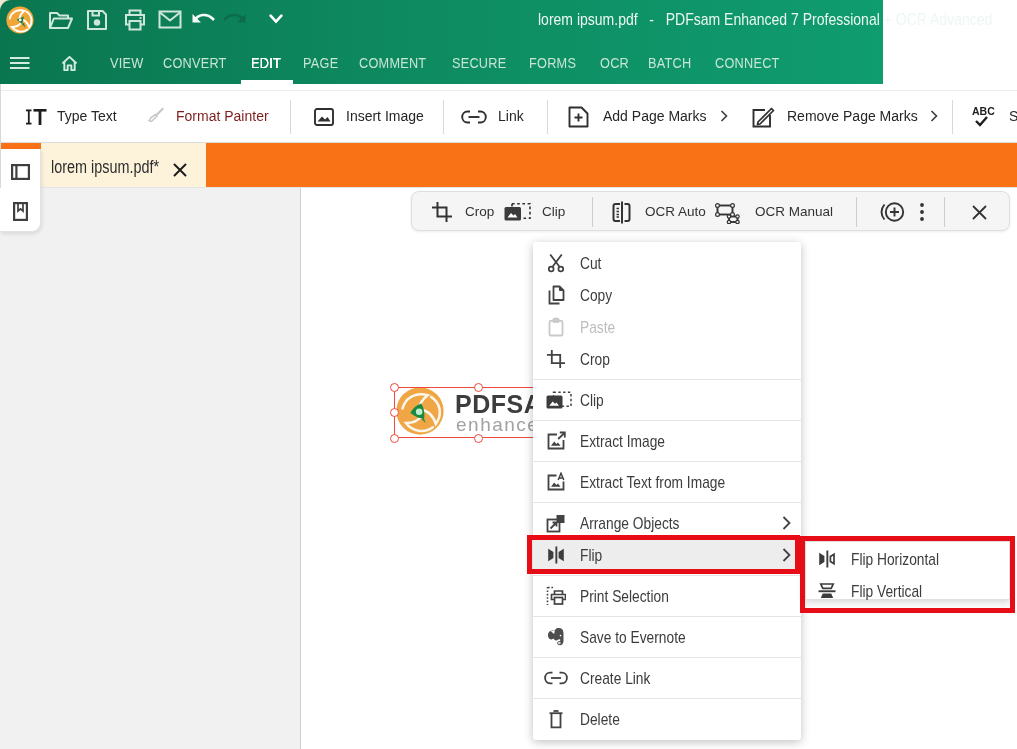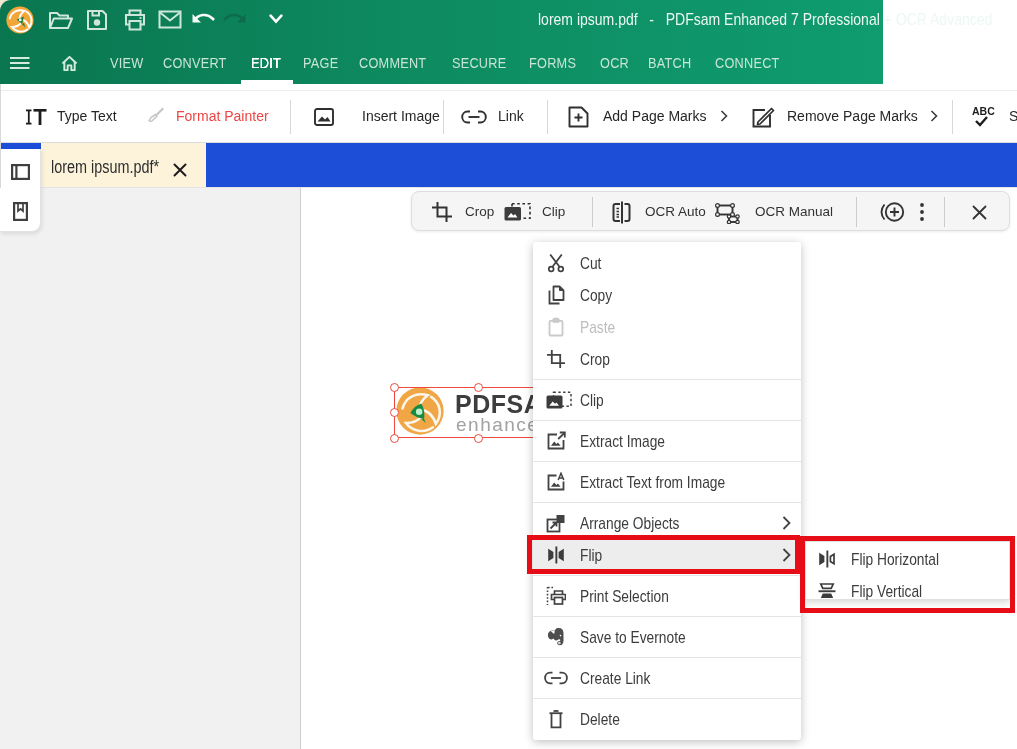--- a/index.html
+++ b/index.html
@@ -18,27 +18,27 @@
     letter-spacing:.3px; white-space:nowrap; transform:scaleX(0.82); transform-origin:0 0; }
   .mitem.sel { color:#ffffff; text-shadow:0 0 0.6px #fff, 0 0 0.6px #fff; }
   #edittab { position:absolute; left:241px; top:80px; width:52px; height:4px;
     background:#fff; }
 
   
   #ribbon { position:absolute; left:0; top:84px; width:1017px; height:59px;
     background:#fff; border-bottom:1px solid #dcdcdc; }
   #ribbon .faint { position:absolute; left:0; top:6px; width:1017px; height:1px; background:#ececec; }
   .rlabel { position:absolute; top:24px; font-size:14px; color:#262626; white-space:nowrap; }
-  .rlabel.dis { color:#ef4444; }
+  .rlabel.dis { color:#7f1d1d; }
   .rsep { position:absolute; top:16px; width:1px; height:34px; background:#d8d8d8; }
   .rchev { position:absolute; top:26px; width:8px; height:12px; }
 
   
   #tabbar { position:absolute; left:0; top:143px; width:1017px; height:45px;
-    background:#1d4ed8; border-bottom:1px solid #e4e4e4;text-decoration:underline; }
+    background:#f97316; border-bottom:1px solid #e4e4e4;text-decoration:underline; }
   #tab { position:absolute; left:41px; top:0; width:165px; height:44px;
     background:#fcf3da; }
   #tabtext { position:absolute; left:10px; top:14px; font-size:18px; color:#2d2d2d; white-space:nowrap;
     transform:scaleX(0.8); transform-origin:0 0; }
 
   
   #content { position:absolute; left:0; top:188px; width:1017px; height:561px; background:#fff; }
   #graypanel { position:absolute; left:0; top:0; width:301px; height:561px;
     background:#f1f1f1; border-right:1px solid #cfcfcf; }
 
@@ -186,21 +186,21 @@
       <path d="M11 8 L17.5 1.5 L19 3 L12.5 9.5 Z" fill="#c6c6c6"></path>
       <path d="M10.5 8.5 L12 10 L7.5 14.5 C6.5 15.5 5 15.5 4 14.5 C5 13.5 5.5 12.5 6 11.5 Z" fill="none" stroke="#c6c6c6" stroke-width="1.6"></path>
     </svg>
     <div class="rlabel dis" style="left:176px;">Format Painter</div>
     <div class="rsep" style="left:290px;"></div>
 
     <svg class="abs" style="left:314px;top:24px" width="20" height="18" viewBox="0 0 20 18" fill="none">
       <rect x="1" y="1" width="18" height="16" rx="2" stroke="#2f2f2f" stroke-width="1.9"></rect>
       <path d="M3.5 13.5 L8 8.5 L11 11.5 L13.5 9 L16.5 13.5 Z" fill="#2f2f2f"></path>
     </svg>
-    <div class="rlabel" style="left:346px;margin-left:16px;">Insert Image</div>
+    <div class="rlabel" style="left:346px;">Insert Image</div>
     <div class="rsep" style="left:443px;"></div>
 
     <svg class="abs" style="left:461px;top:26px" width="26" height="14" viewBox="0 0 26 14" fill="none" stroke="#2f2f2f" stroke-width="1.9">
       <path d="M9 1.5 L6.5 1.5 C3.5 1.5 1.2 3.9 1.2 7 C1.2 10.1 3.5 12.5 6.5 12.5 L9 12.5"></path>
       <path d="M17 1.5 L19.5 1.5 C22.5 1.5 24.8 3.9 24.8 7 C24.8 10.1 22.5 12.5 19.5 12.5 L17 12.5"></path>
       <path d="M7.5 7 L18.5 7"></path>
     </svg>
     <div class="rlabel" style="left:498px;">Link</div>
     <div class="rsep" style="left:547px;"></div>
 

